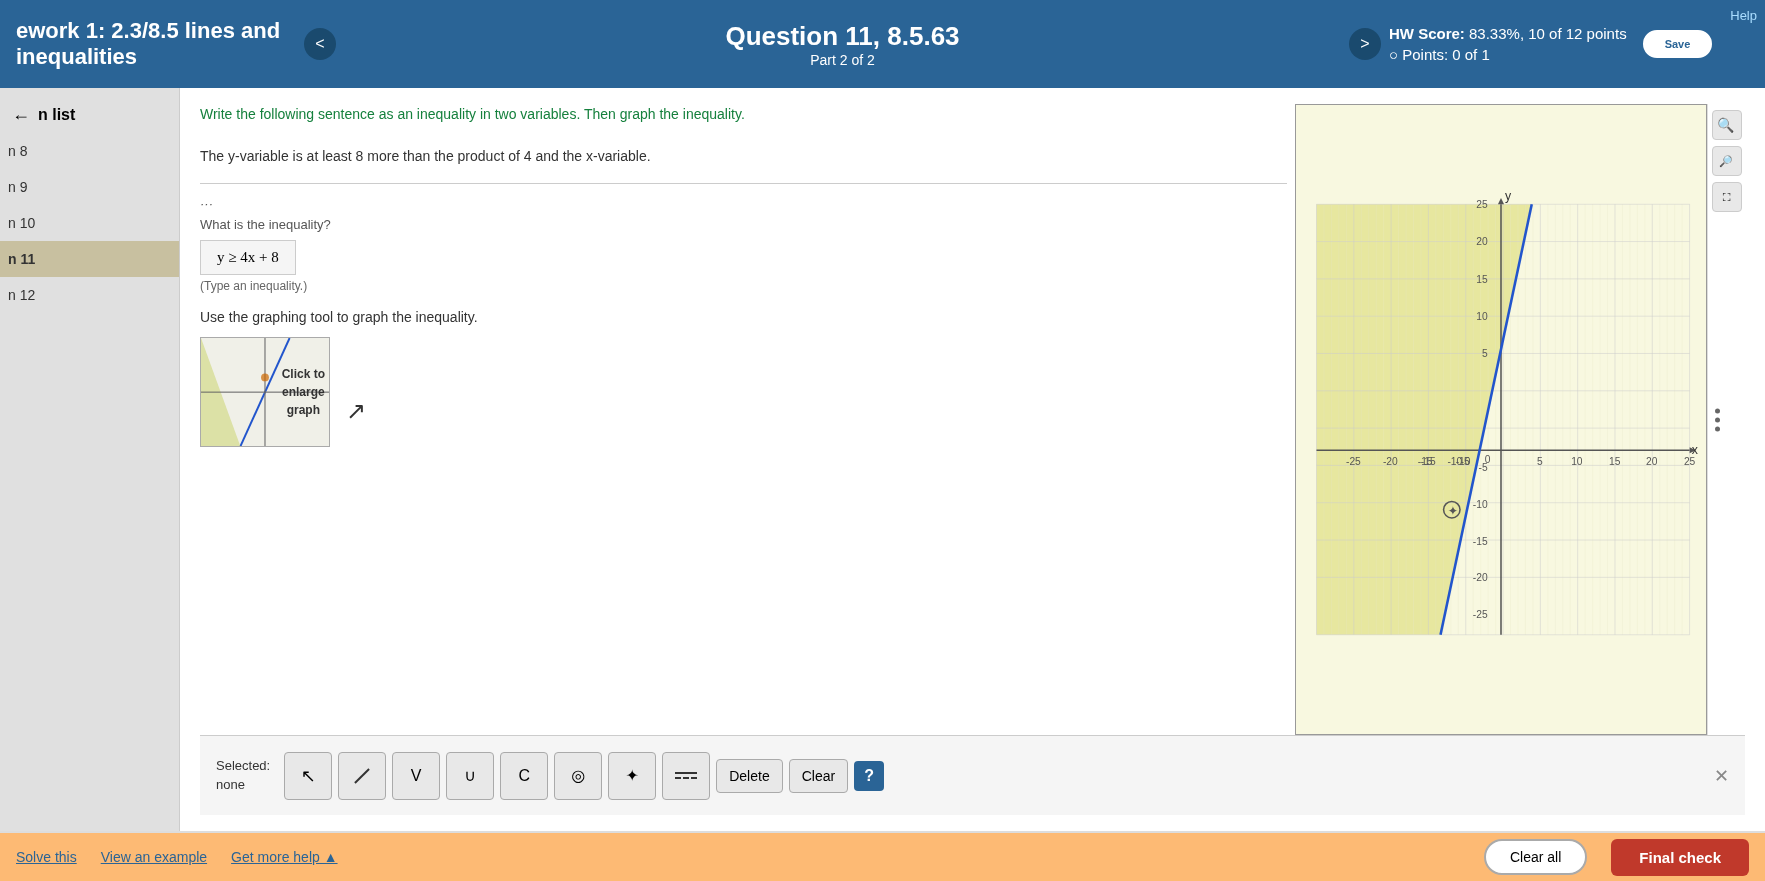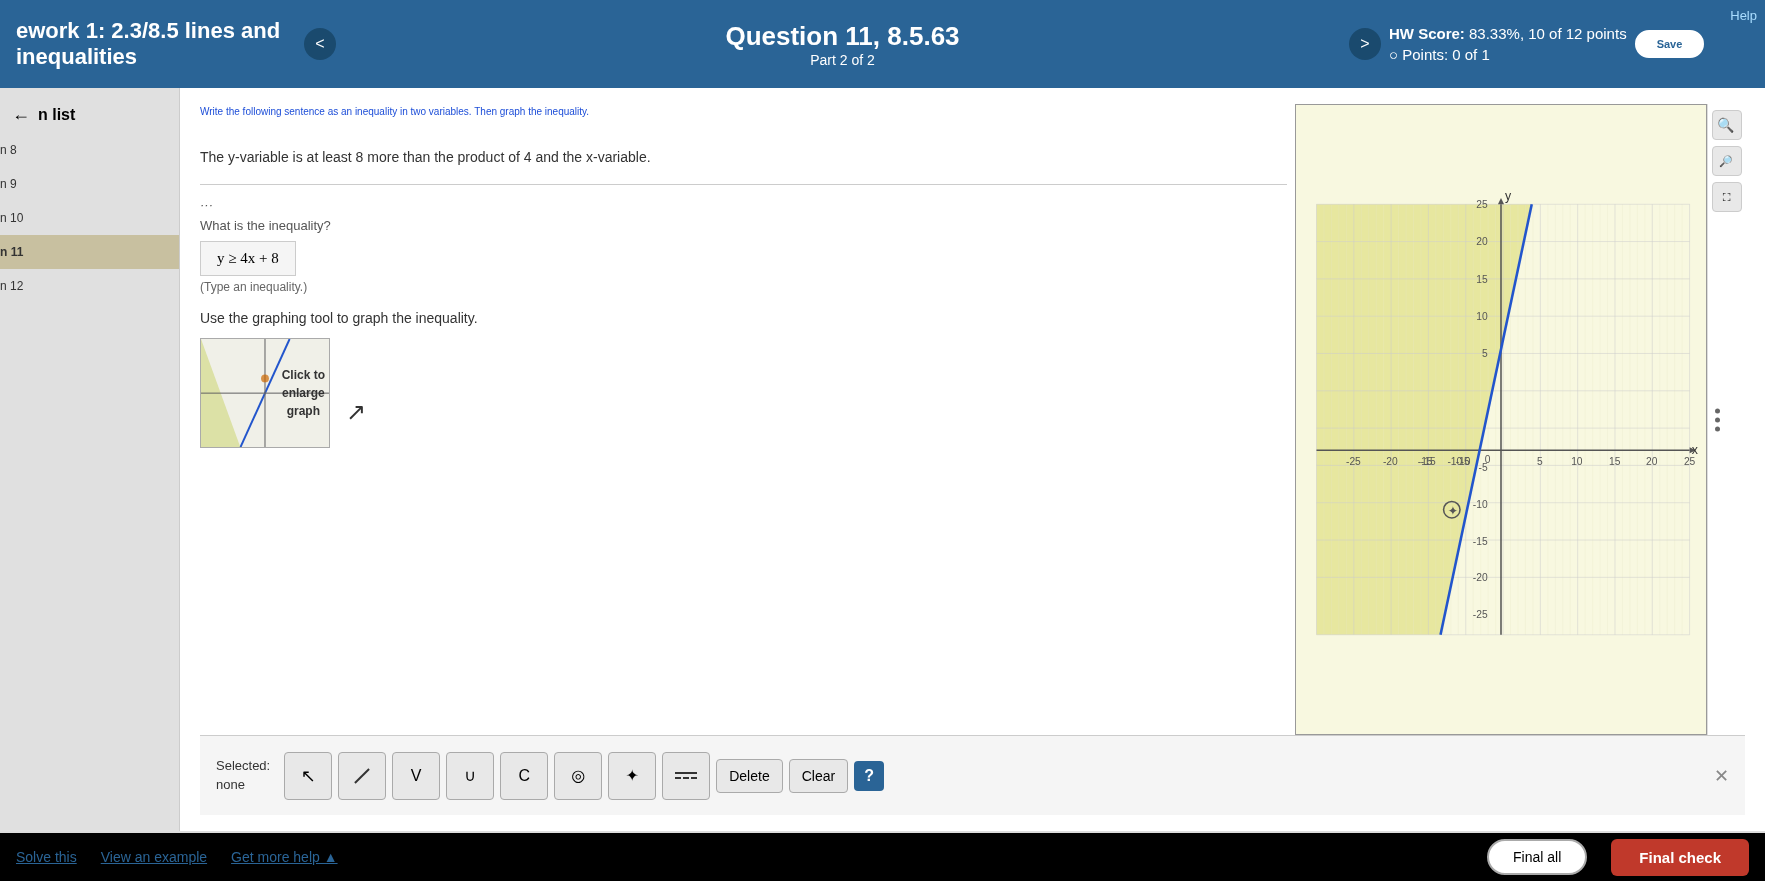--- a/index.html
+++ b/index.html
@@ -16,21 +16,21 @@
       position: relative;
     }
     .header-left { font-size: 22px; font-weight: bold; flex: 0 0 280px; line-height: 1.2; }
     .header-center { flex: 1; text-align: center; }
     .header-center .question-title { font-size: 26px; font-weight: bold; }
     .header-center .part-label { font-size: 14px; }
     .nav-btn {
       background: #1a4a6e; border: none; color: white; width: 32px; height: 32px;
       border-radius: 50%; cursor: pointer; font-size: 16px; margin: 0 8px;
     }
-    .header-right { flex: 0 0 360px; display: flex; align-items: center; gap: 8px; }
+    .header-right { flex: 0 0 360px; display: flex; align-items: center; gap: 16px; }
     .hw-score { font-size: 15px; line-height: 1.4; }
     .hw-score .score-label { font-weight: bold; }
     .save-btn {
       background: white; color: #2a6496; border: 2px solid white;
       border-radius: 20px; padding: 6px 20px; font-size: 11px; font-weight: bold; cursor: pointer;
     }
 
     
     .sidebar {
       background: #e0e0e0;
@@ -41,30 +41,30 @@
     }
     .sidebar-title {
       padding: 8px 12px;
       font-size: 16px;
       font-weight: bold;
       display: flex;
       align-items: center;
       gap: 8px;
     }
     .sidebar-item {
-      padding: 10px 0;
-      font-size: 12px;
+      padding: 10px 8px;
+      font-size: 14px;
       cursor: pointer;
       color: #333;
     }
     .sidebar-item.active {
       background: #c8c0a0;
       font-weight: bold;
     }
-    .question-text { font-size: 10px; color: #1d4ed8; margin-bottom: 28px; line-height: 1.5; }
+    .question-text { font-size: 14px; color: #15803d; margin-bottom: 21px; line-height: 1.5; }
     .problem-statement { font-size: 14px; color: #333; margin-bottom: 16px; line-height: 1.5; font-weight: normal; }
     .divider { border: none; border-top: 1px solid #ccc; margin: 12px 0; }
     .sub-question { font-size: 13px; color: #555; margin-bottom: 8px; }
     .answer-display {
       background: #f5f5f5; border: 1px solid #ccc; padding: 8px 16px;
       display: inline-block; font-size: 15px; margin-bottom: 4px;
       font-family: 'Times New Roman', serif;
     }
     .answer-hint { font-size: 12px; color: #666; margin-bottom: 16px; }
     .graph-instruction { font-size: 14px; color: #333; margin-bottom: 12px; }
@@ -135,21 +135,21 @@
       border: none; border-radius: 4px; cursor: pointer;
       font-size: 16px; font-weight: bold;
     }
 
     
     .footer {
       display: flex;
       align-items: center;
       padding: 0 16px;
       height: 50px;
-      background: #000000;
+      background: #fdba74;
       border-top: 2px solid #ddd;
       gap: 24px;
     }
     .footer-link {
       font-size: 14px; color: #2a6496; cursor: pointer;
       text-decoration: underline;
     }
     .final-check-btn {
       background: #c0392b; color: white; border: none;
       padding: 10px 28px; border-radius: 6px;
@@ -504,17 +504,17 @@
 
     </div>
 
   </div>
 
   <div class="footer">
     <span class="footer-link">Solve this</span>
     <span class="footer-link">View an example</span>
     <span class="footer-link">Get more help ▲</span>
     <div class="footer-spacer"></div>
-    <button class="clear-all-btn">Final all</button>
+    <button class="clear-all-btn">Clear all</button>
     <button class="final-check-btn">Final check</button>
   </div>
 
 </div>
 
 </body></html>

